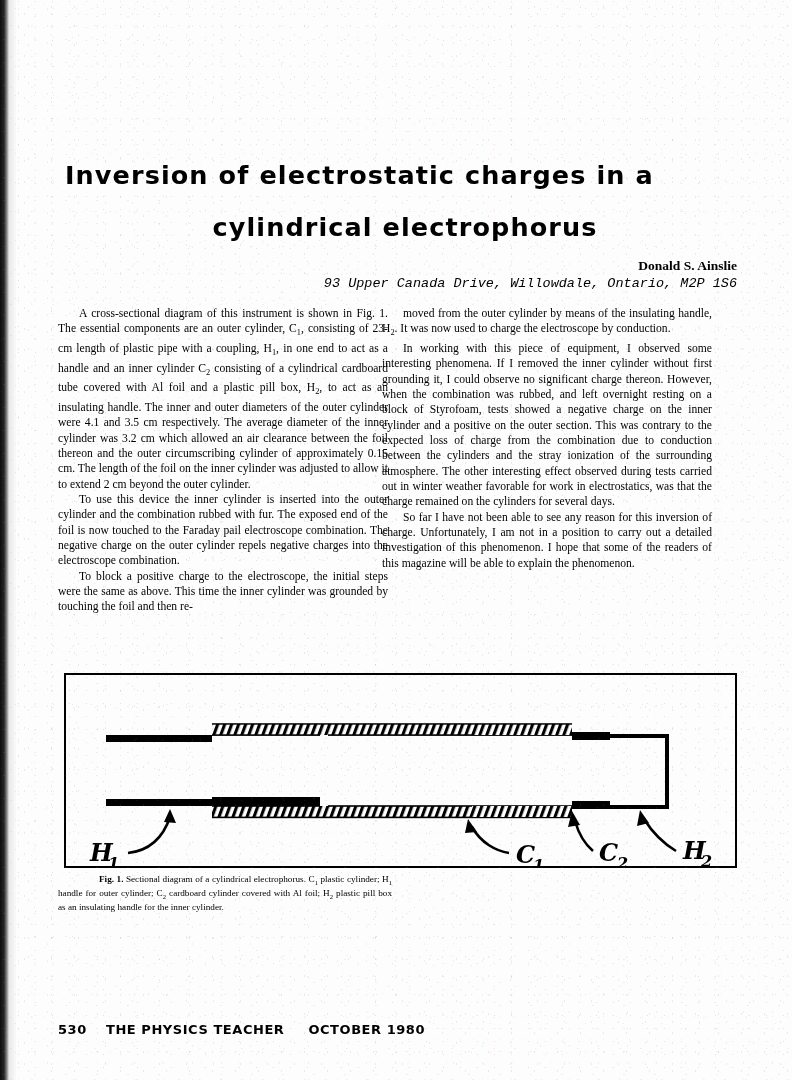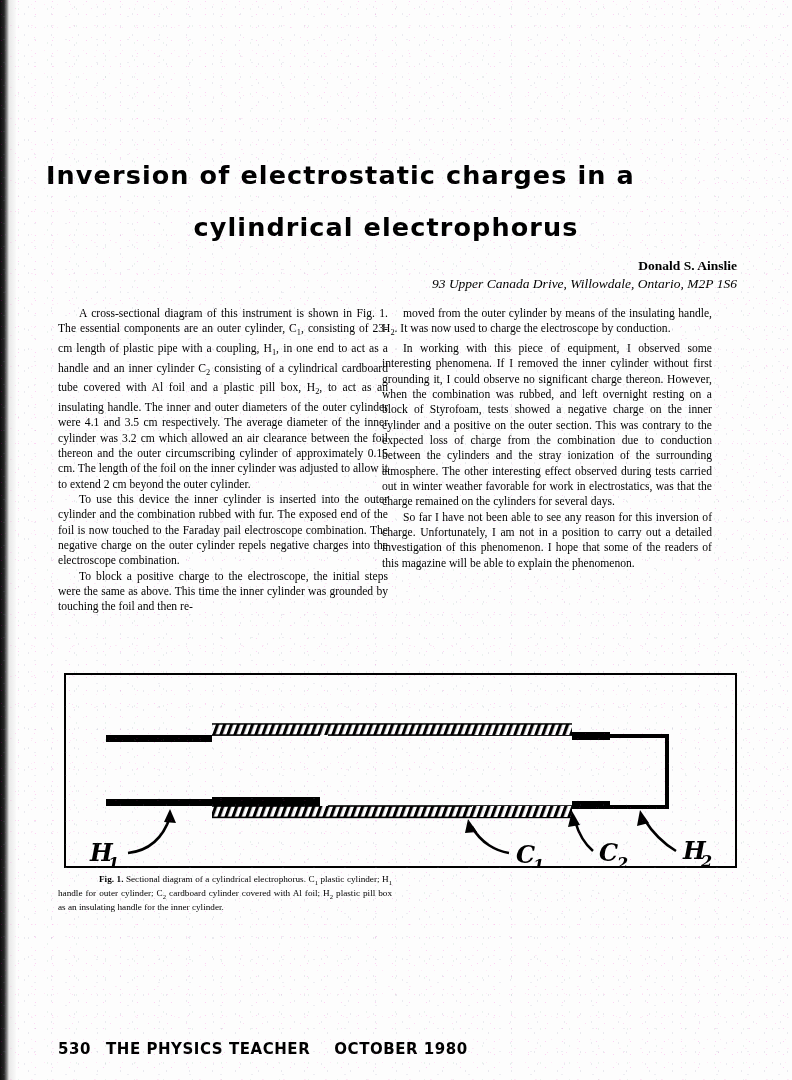--- a/index.html
+++ b/index.html
@@ -32,36 +32,36 @@
     position:absolute;left:0;top:0;width:9px;height:1080px;
     background:linear-gradient(to right,#0d0d0d 0%,#262626 45%,#8e8e8e 78%,#e8e8e8 100%);
   }
   .gutter2{
     position:absolute;left:9px;top:0;width:7px;height:1080px;
     background:linear-gradient(to right,#e8e8e8 0%,#fafafa 100%);
   }
 
   
   .title{
-    position:absolute;left:46px;top:132px;width:680px;
+    position:absolute;left:65px;top:132px;width:680px;
     font-family:"DejaVu Sans", sans-serif;
     font-size:25.5px;font-weight:700;line-height:52px;
     letter-spacing:1.1px;color:#000;
   }
   .title .l2{display:block;text-align:center;}
 
   
   .author{
     position:absolute;right:55px;top:258px;text-align:right;
     font-family:"Liberation Serif", serif;
     font-size:13.5px;font-weight:700;
   }
   .address{
     position:absolute;right:55px;top:276px;text-align:right;
-    font-family:Liberation Serif, serif;
+    font-family:Liberation Mono, monospace;
     font-size:13.5px;font-style:italic;font-weight:400;
   }
 
   
   .col{
     position:absolute;top:306px;width:330px;
     font-size:11.6px;line-height:15.35px;
     text-align:justify;text-justify:inter-word;
     font-family:"Liberation Serif", serif;
     -webkit-hyphens:none;hyphens:none;
@@ -83,21 +83,21 @@
     position:absolute;left:58px;top:874px;width:334px;
     font-size:9.2px;line-height:11.1px;text-align:justify;
     font-family:"Liberation Serif", serif;
   }
   .caption b{font-weight:700;padding-left:41px;}
 
   
   .footer{
     position:absolute;left:58px;top:1022px;
     font-family:"DejaVu Sans", sans-serif;
-    font-size:15px;font-weight:700;letter-spacing:.55px;margin-top:18px;
+    font-size:13px;font-weight:700;letter-spacing:.55px;
   }
   .footer span{display:inline-block;}
   .f-page{width:48px;}
   .f-journal{margin-right:24px;}
 </style>
 </head>
 <body>
 
 <div class="page">
 

